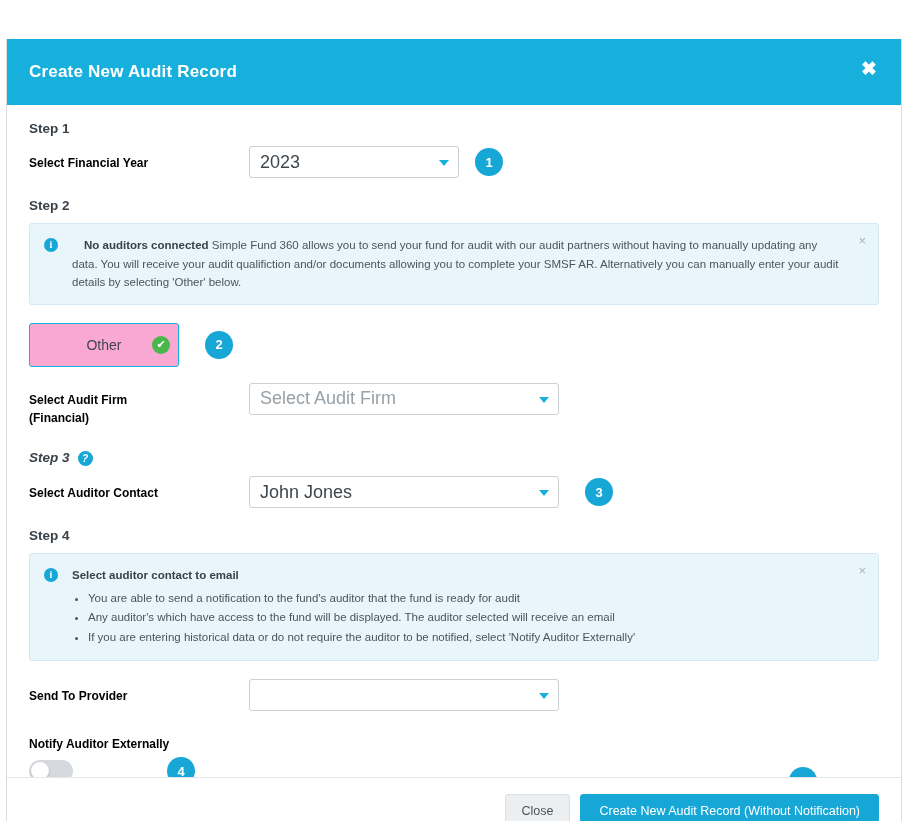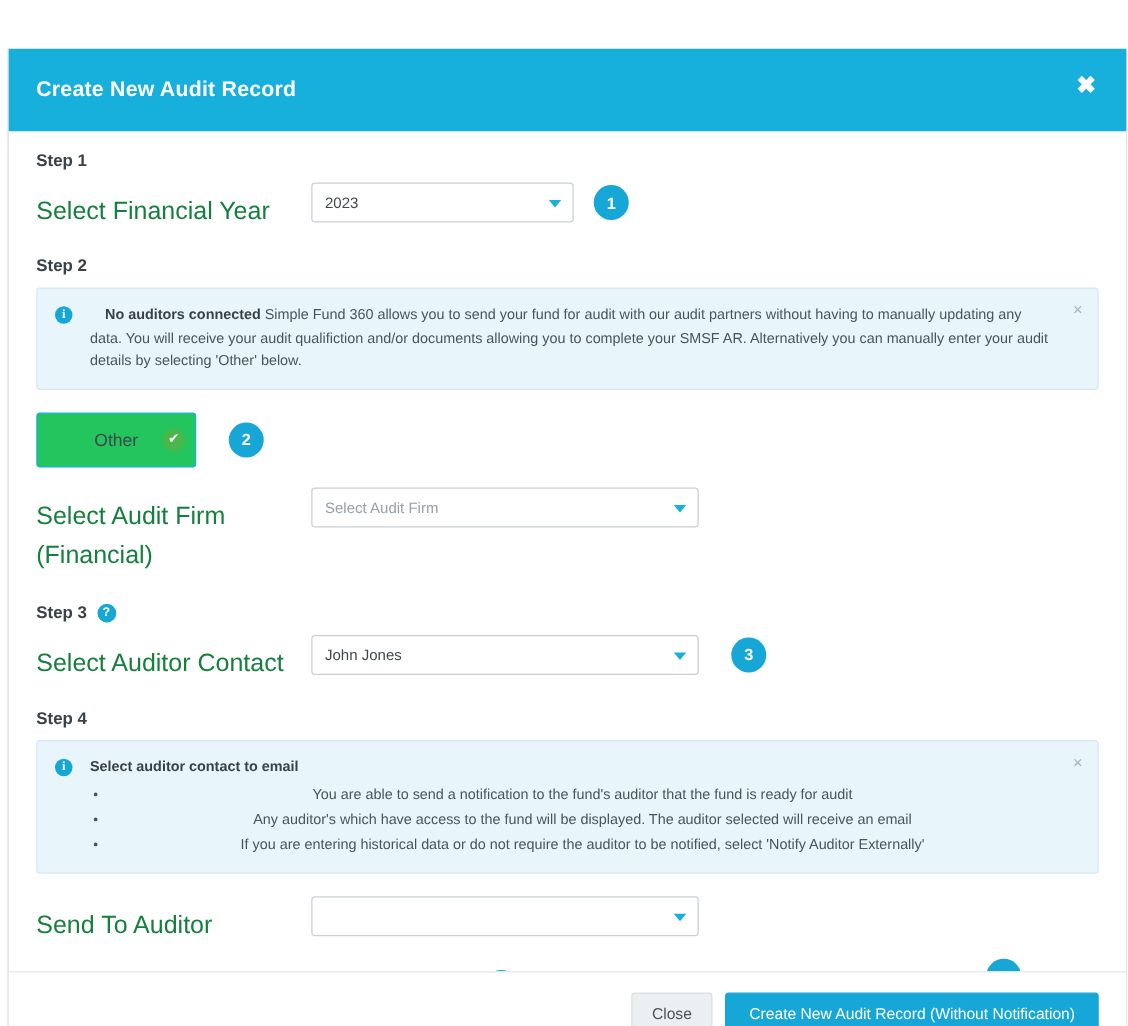--- a/index.html
+++ b/index.html
@@ -73,42 +73,43 @@
     margin: 0 0 10px 0;
   }
   .step-label.s2 { margin-top: 20px; }
   .row {
     display: flex;
     align-items: flex-start;
     margin-bottom: 6px;
   }
   .field-label {
     width: 220px;
-    font-size: 20px;
-    color: #15803d;
+    font-size: 12px;
+    color: #000000;
     padding-top: 8px;
     flex: none;
     line-height: 1.55;
+    font-weight: bold;
   }
   .control-wrap {
     display: flex;
     align-items: center;
   }
 
   
   .select {
     position: relative;
     height: 32px;
     border: 1px solid #c9d0d6;
     border-radius: 3px;
     background: #ffffff;
     display: flex;
     align-items: center;
     padding: 0 30px 0 10px;
-    font-size: 12px;
+    font-size: 18px;
     color: #3f474d;
     cursor: pointer;
   }
   .select .caret {
     position: absolute;
     right: 9px; top: 50%;
     margin-top: -2px;
     width: 0; height: 0;
     border-left: 5px solid transparent;
     border-right: 5px solid transparent;
@@ -167,29 +168,29 @@
     background: none; border: none;
     cursor: pointer;
     line-height: 1;
     padding: 2px;
   }
   .infobox b { color: #3a4249; padding-left: 12px; }
   .infobox ul {
     margin: 4px 0 0 0;
     padding-left: 16px;
   }
-  .infobox li { margin: 1px 0; text-align: center; }
+  .infobox li { margin: 1px 0; }
   .infobox .hl { font-weight: bold; color: #3a4249; display: block; }
 
   
   .provider-tile {
-    width: 128px; height: 44px;
+    width: 150px; height: 44px;
     border: 1px solid #17b0dc;
     border-radius: 3px;
-    background: #22c55e;
+    background: #f9a8d4;
     display: flex;
     align-items: center;
     justify-content: center;
     font-size: 14px;
     color: #3f474d;
     position: relative;
     cursor: pointer;
   }
   .provider-tile .tick {
     position: absolute;
@@ -328,21 +329,21 @@
           <div>(Financial)</div>
         </div>
         <div class="control-wrap">
           <div class="select w-std">
             <span class="ph">Select Audit Firm</span>
             <span class="caret"></span>
           </div>
         </div>
       </div>
 
-      <div class="step-label" style="margin-top:22px;">
+      <div class="step-label" style="margin-top:22px;font-style:italic;">
         <span>Step 3</span><span class="help-icon">?</span>
       </div>
       <div class="row">
         <div class="field-label">Select Auditor Contact</div>
         <div class="control-wrap">
           <div class="select w-std">
             <span>John Jones</span>
             <span class="caret"></span>
           </div>
           <div class="badge" style="margin-left:26px;">3</div>
@@ -356,30 +357,30 @@
         <button class="box-close">×</button>
         <span class="hl">Select auditor contact to email</span>
         <ul>
           <li>You are able to send a notification to the fund's auditor that the fund is ready for audit</li>
           <li>Any auditor's which have access to the fund will be displayed. The auditor selected will receive an email</li>
           <li>If you are entering historical data or do not require the auditor to be notified, select 'Notify Auditor Externally'</li>
         </ul>
       </div>
 
       <div class="row" style="margin-top:14px;">
-        <div class="field-label">Send To Auditor</div>
+        <div class="field-label">Send To Provider</div>
         <div class="control-wrap">
           <div class="select w-std">
             <span></span>
             <span class="caret"></span>
           </div>
         </div>
       </div>
 
-      <div class="row" style="margin-top:16px;">
+      <div class="row" style="margin-top:16px;flex-direction:column;">
         <div class="field-label">Notify Auditor Externally</div>
         <div class="control-wrap" style="padding-top:4px;">
           <div class="toggle">
             <span class="knob"></span>
           </div>
           <div class="badge" style="margin-left:94px;">4</div>
         </div>
       </div>
 
       <div class="badge badge-abs" style="right:84px; bottom:64px;">5</div>

